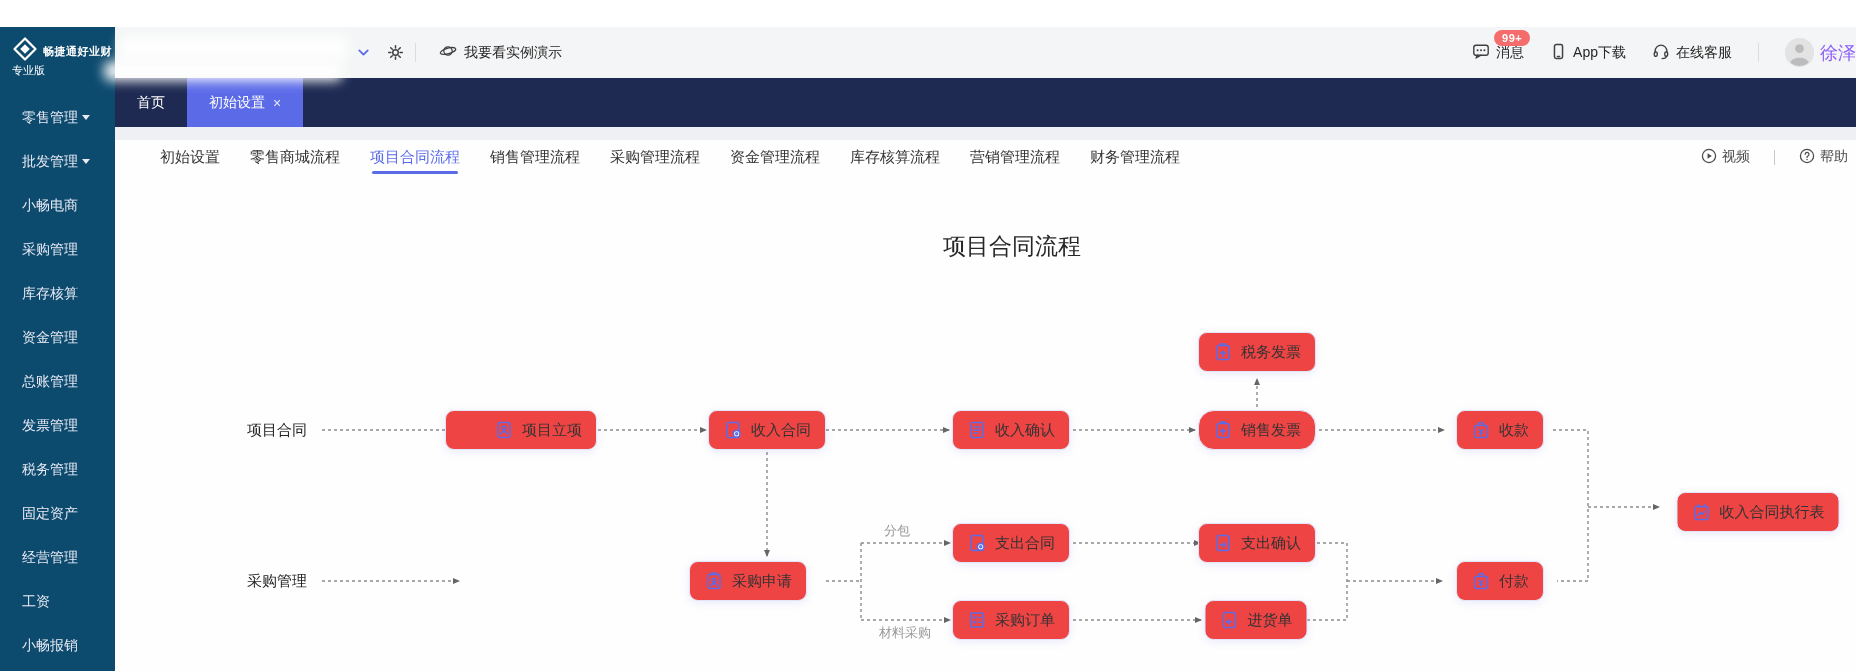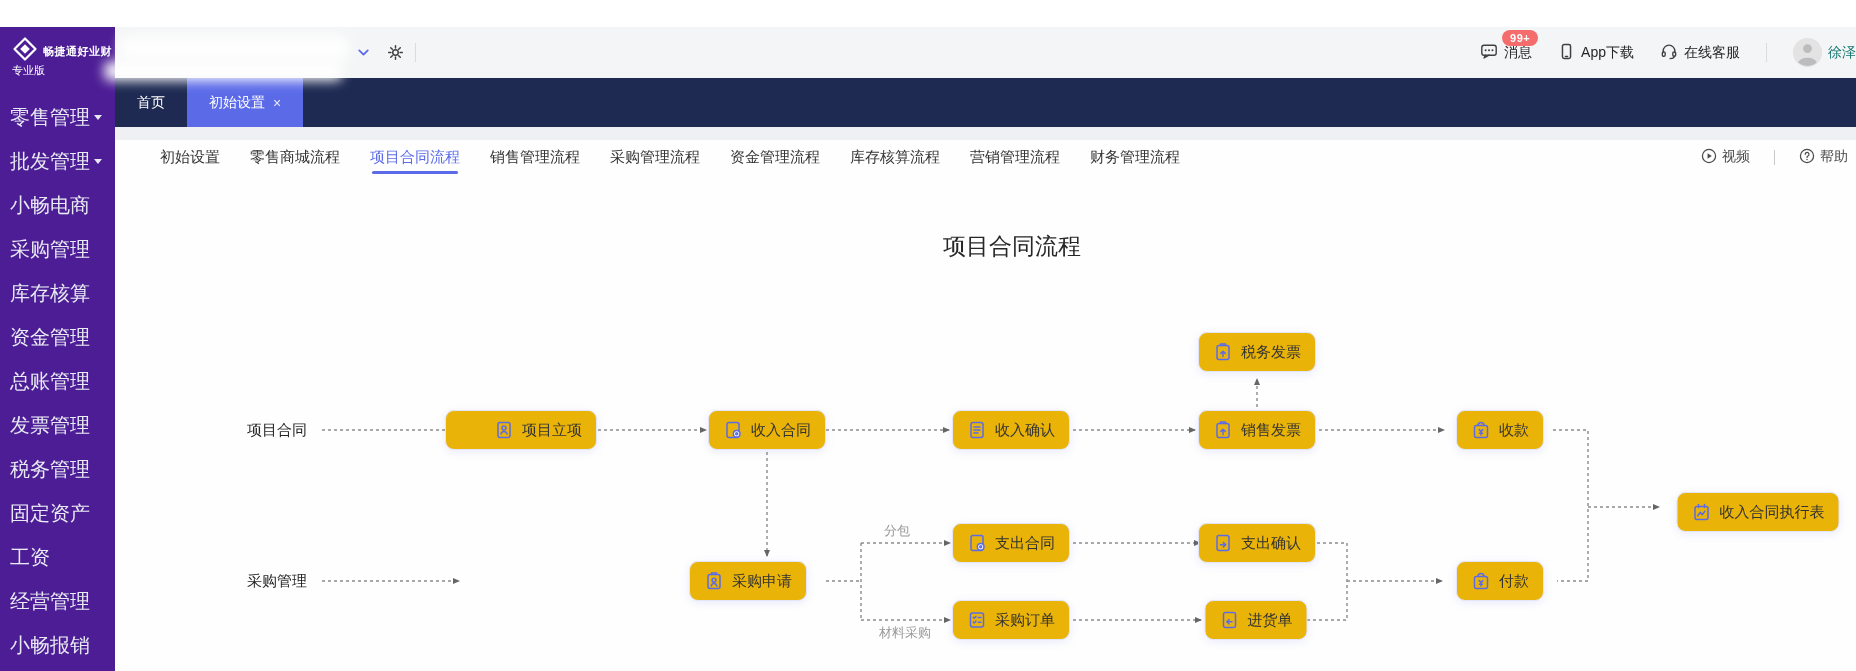--- a/index.html
+++ b/index.html
@@ -12,32 +12,32 @@
   .tb-chevron{position:absolute;left:240px;top:0;height:51px;display:flex;align-items:center;cursor:pointer}
   .tb-gear{position:absolute;left:272px;top:0;height:51px;display:flex;align-items:center;cursor:pointer}
   .tb-div1{position:absolute;left:300px;top:16px;height:19px;width:1px;background:#DCDCDE}
   .tb-demo{position:absolute;left:324px;top:0;height:51px;display:flex;align-items:center;gap:7px;font-size:14px;color:#262626;cursor:pointer}
   .topbar-right{position:absolute;right:0;top:0;height:51px;display:flex;align-items:center;gap:26px;padding-right:0}
   .tb-item{display:flex;align-items:center;gap:6px;font-size:14px;color:#262626;cursor:pointer;position:relative}
   .badge{position:absolute;top:-12px;left:22px;background:#F56C6C;color:#fff;font-size:11px;font-weight:bold;
     padding:1px 8px;border-radius:9px;line-height:14px;letter-spacing:.5px}
   .tb-div2{width:1px;height:19px;background:#DCDCDE}
   .avatar{width:29px;height:29px;border-radius:50%;background:#E3E3E4;overflow:hidden;flex:0 0 auto}
-  .user-name{font-size:14px;color:#0f766e;white-space:nowrap}
+  .user-name{font-size:18px;color:#8b5cf6;white-space:nowrap}
 
   
   .blob{position:absolute;background:#fff;filter:blur(6px);opacity:.92;border-radius:6px;z-index:40}
 
   
-  .sidebar{position:absolute;left:0;top:27px;width:115px;height:644px;background:#4c1d95;z-index:30}
+  .sidebar{position:absolute;left:0;top:27px;width:115px;height:644px;background:#0c4a6e;z-index:30}
   .logo-row{position:absolute;left:12px;top:9px;display:flex;align-items:center;gap:5px}
   .logo-title{color:#fff;font-size:11px;font-weight:bold;white-space:nowrap;letter-spacing:.5px}
   .edition{position:absolute;left:12px;top:36px;color:#fff;font-size:11px}
   .side-menu{position:absolute;left:0;top:68px;right:0;list-style:none}
-  .side-item{height:44px;line-height:44px;padding-left:10px;color:#E8EAF4;font-size:20px;cursor:pointer;
+  .side-item{height:44px;line-height:44px;padding-left:22px;color:#E8EAF4;font-size:14px;cursor:pointer;
     display:flex;align-items:center;gap:4px;white-space:nowrap}
   .caret{width:0;height:0;border-left:4.5px solid transparent;border-right:4.5px solid transparent;
     border-top:5.5px solid #E8EAF4;display:inline-block}
 
   
   .wtabbar{position:absolute;left:115px;top:78px;right:0;height:49px;background:#1E2A52;display:flex;align-items:stretch;z-index:20}
   .wtab{display:flex;align-items:center;justify-content:center;gap:8px;padding:6px 22px;color:#fff;font-size:14px;cursor:pointer}
   .wtab.active{background:#5B6BE8}
   .wtab-close{font-size:14px;color:#E6E8FF;line-height:1;cursor:pointer}
 
@@ -52,21 +52,21 @@
   .nav-right{position:absolute;right:8px;top:140px;height:34px;display:flex;align-items:center;gap:24px;z-index:10}
   .nav-link{display:flex;align-items:center;gap:5px;font-size:14px;color:#4a4a4a;cursor:pointer;white-space:nowrap}
   .nav-sep{width:1px;height:15px;background:#C9C9C9}
 
   
   .flow-layer{position:absolute;left:0;top:0;width:1856px;height:671px;z-index:5}
   .flow-title{position:absolute;transform:translate(-50%,-50%);font-size:23px;color:#262626;font-weight:500;white-space:nowrap}
   .flow-rowlabel{position:absolute;transform:translate(-50%,-50%);font-size:15px;color:#262626;font-weight:500;white-space:nowrap}
   .flow-edgelabel{position:absolute;transform:translate(-50%,-50%);font-size:13px;color:#999;white-space:nowrap}
   .flow-node{position:absolute;transform:translate(-50%,-50%);display:flex;align-items:center;gap:8px;
-    background:#eab308;border:1px solid #E3E5F8;border-radius:9px;padding:9px 14px;
+    background:#ef4444;border:1px solid #E3E5F8;border-radius:9px;padding:9px 14px;
     box-shadow:0 2px 9px rgba(91,107,232,.13);font-size:15px;color:#333;white-space:nowrap;cursor:pointer}
   .flow-node .nicon{display:flex;align-items:center}
   svg.edges{position:absolute;left:0;top:0}
 </style>
 </head>
 <body>
 
 <div class="app">
 
   <div class="panel"></div>
@@ -128,21 +128,21 @@
         </div>
         <div class="flow-node" style="left: 1011px; top: 430px;">
           <span class="nicon">
             <svg width="20" height="20" viewBox="0 0 20 20" fill="none" stroke="#5B6BE8" stroke-width="1.5" stroke-linecap="round" stroke-linejoin="round">
               <rect x="4" y="2.5" width="12" height="15" rx="2"></rect>
               <path d="M7 7h6M7 10h6M7 13h4"></path>
             </svg>
           </span>
           <span>收入确认</span>
         </div>
-        <div class="flow-node" style="left: 1257px; top: 430px;">
+        <div class="flow-node" style="left: 1257px; top: 430px; border-radius: 16px;">
           <span class="nicon">
             <svg width="20" height="20" viewBox="0 0 20 20" fill="none" stroke="#5B6BE8" stroke-width="1.5" stroke-linecap="round" stroke-linejoin="round">
               <rect x="4" y="3.5" width="12" height="14" rx="2"></rect>
               <path d="M7.5 3.5v-1.6h5v1.6"></path>
               <path d="M10 14.4V9.4M7.8 11.4L10 9.2l2.2 2.2"></path>
             </svg>
           </span>
           <span>销售发票</span>
         </div>
         <div class="flow-node" style="left: 1257px; top: 352px;">
@@ -284,20 +284,27 @@
           <path d="M4 6l4 4 4-4"></path>
         </svg>
       </span>
     <span class="tb-gear" id="ic-gear">
         <svg width="17" height="17" viewBox="0 0 16 16" fill="none" stroke="#404040" stroke-width="1.4" stroke-linecap="round" stroke-linejoin="round">
           <circle cx="8" cy="8" r="2.6"></circle>
           <path d="M8 1.6v2.1M8 12.3v2.1M1.6 8h2.1M12.3 8h2.1M3.5 3.5l1.5 1.5M11 11l1.5 1.5M12.5 3.5L11 5M5 11l-1.5 1.5"></path>
         </svg>
       </span>
     <span class="tb-div1"></span>
+    <span class="tb-demo">
+      <span id="ic-planet"><svg width="18" height="18" viewBox="0 0 18 18" fill="none" stroke="#404040" stroke-width="1.2" stroke-linecap="round" stroke-linejoin="round">
+            <circle cx="9" cy="9" r="4.2"></circle>
+            <ellipse cx="9" cy="9" rx="8" ry="2.8" transform="rotate(-16 9 9)"></ellipse>
+          </svg></span>
+      <span>我要看实例演示</span>
+    </span>
     <div class="topbar-right">
       <span class="tb-item">
         <span id="ic-chat"><svg width="18" height="18" viewBox="0 0 18 18" fill="none" stroke="#404040" stroke-width="1.4" stroke-linecap="round" stroke-linejoin="round">
               <rect x="1.8" y="3.2" width="14.4" height="10" rx="2.2"></rect>
               <path d="M5.6 13.2L4 16l5-2.8"></path>
               <path d="M5.6 8.2h.1M9 8.2h.1M12.4 8.2h.1" stroke-width="1.9"></path>
             </svg></span>
         <span>消息</span>
         <span class="badge">99+</span>
       </span>
@@ -368,24 +375,24 @@
         <li class="side-item">
           <span>发票管理</span>
         </li>
         <li class="side-item">
           <span>税务管理</span>
         </li>
         <li class="side-item">
           <span>固定资产</span>
         </li>
         <li class="side-item">
+          <span>经营管理</span>
+        </li>
+        <li class="side-item">
           <span>工资</span>
-        </li>
-        <li class="side-item">
-          <span>经营管理</span>
         </li>
         <li class="side-item">
           <span>小畅报销</span>
         </li>
       </ul>
   </div>
 
 </div>
 
 </body></html>

